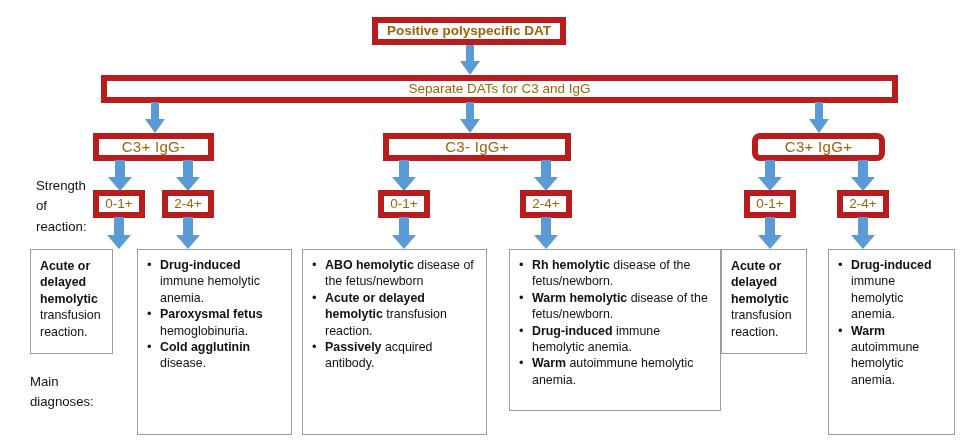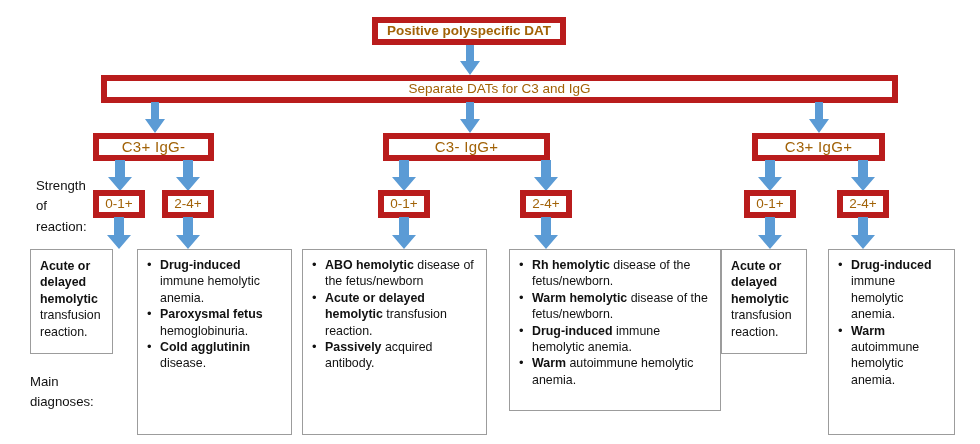--- a/index.html
+++ b/index.html
@@ -123,24 +123,24 @@
   </div>
   <div class="arrow" style="left:808px; top:102px; width:22px; height:32px;">
     <svg width="22" height="32" viewBox="0 0 22 32">
       <polygon points="7,0 15,0 15,17 21,17 11,31 1,17 7,17" fill="#5B9BD5"></polygon>
     </svg>
   </div>
 
   <div class="box cat" style="left:93px; top:133px; width:121px; height:28px;">
     <span>C3+   IgG-</span>
   </div>
-  <div class="box cat" style="left:383px; top:133px; width:167px; height:28px;align-items:center;">
+  <div class="box cat" style="left:383px; top:133px; width:188px; height:28px;align-items:center;">
     <span>C3-   IgG+</span>
   </div>
-  <div class="box cat" style="left:752px; top:133px; width:133px; height:28px;">
+  <div class="box cat" style="left:752px; top:133px; width:133px; height:28px;border-radius:8px;">
     <span>C3+   IgG+</span>
   </div>
 
   <div class="arrow" style="left:107px; top:160px; width:26px; height:32px;">
     <svg width="26" height="32" viewBox="0 0 26 32">
       <polygon points="8,0 18,0 18,17 25,17 13,31 1,17 8,17" fill="#5B9BD5"></polygon>
     </svg>
   </div>
   <div class="arrow" style="left:175px; top:160px; width:26px; height:32px;">
     <svg width="26" height="32" viewBox="0 0 26 32">

